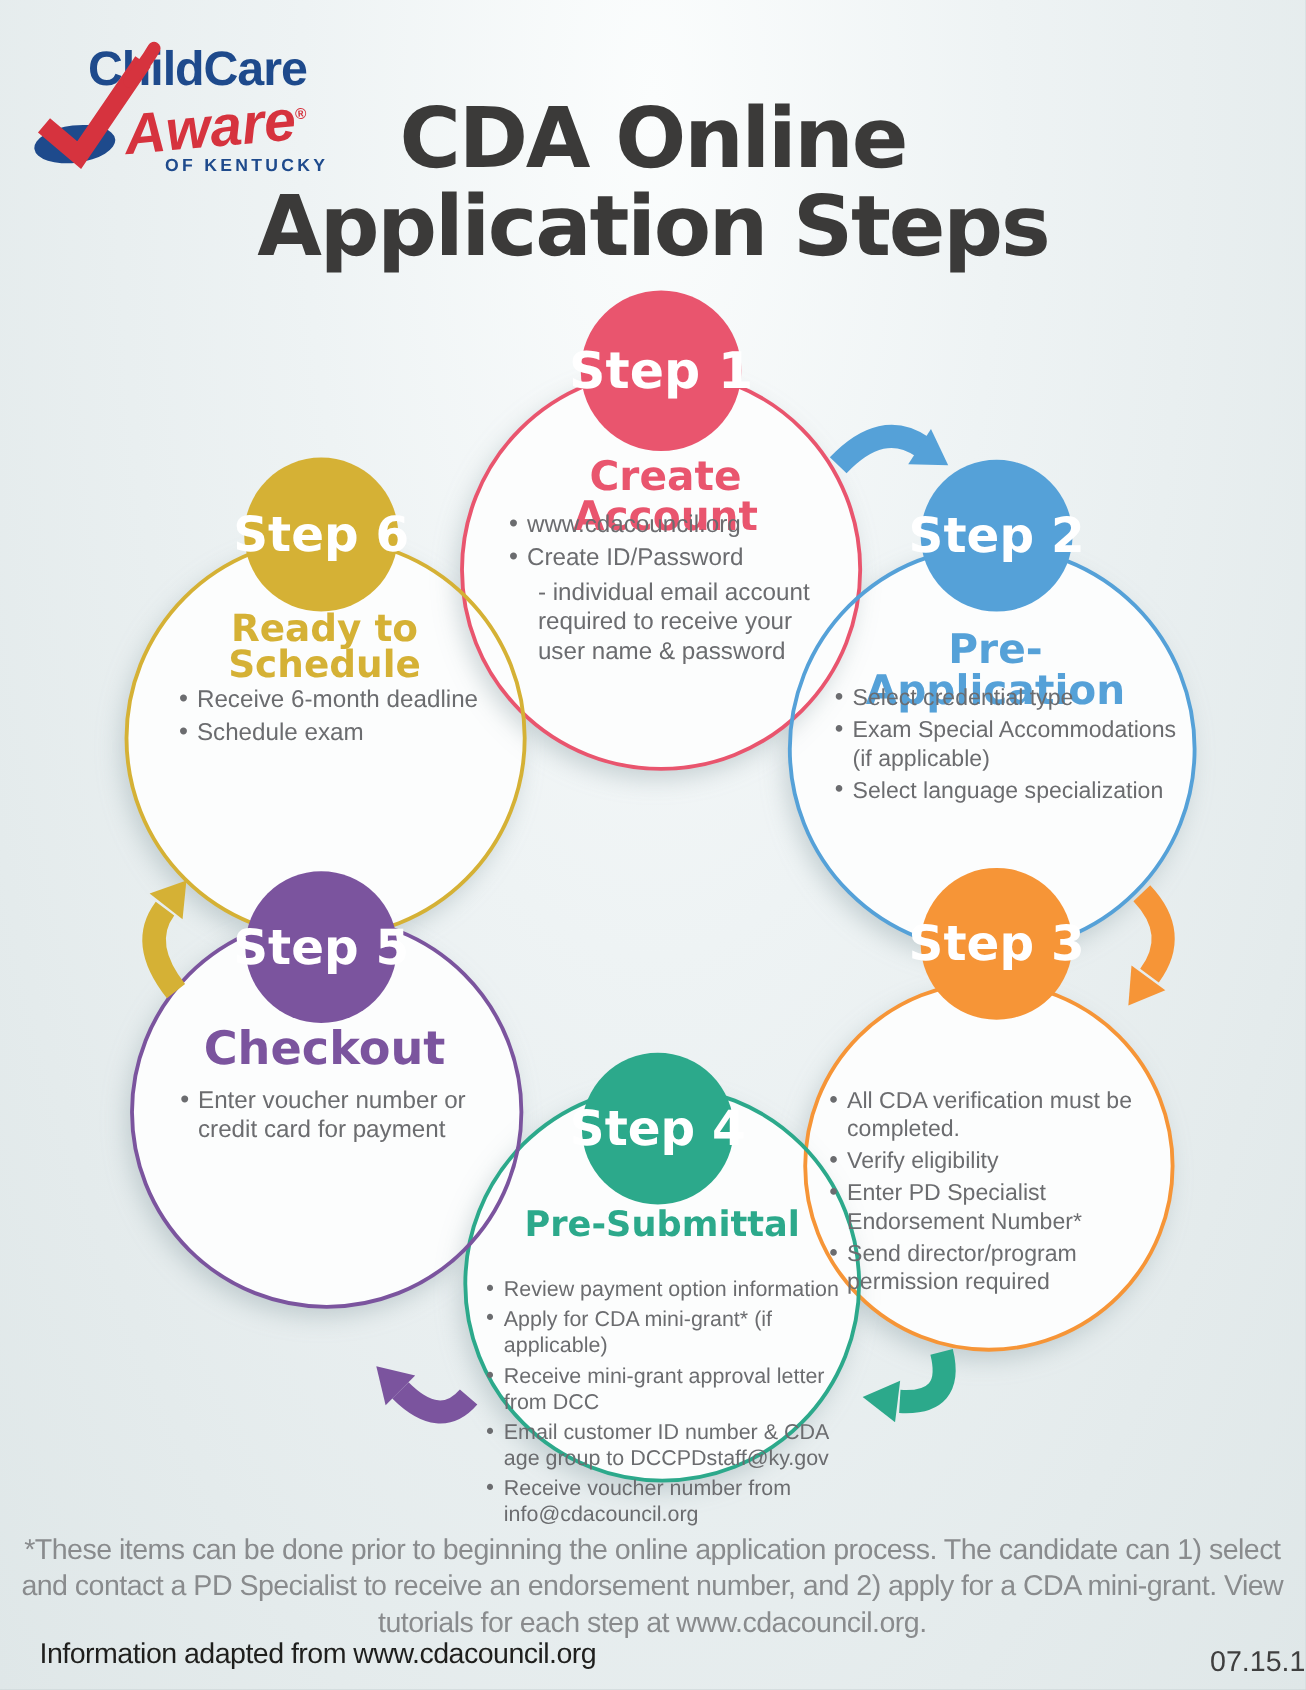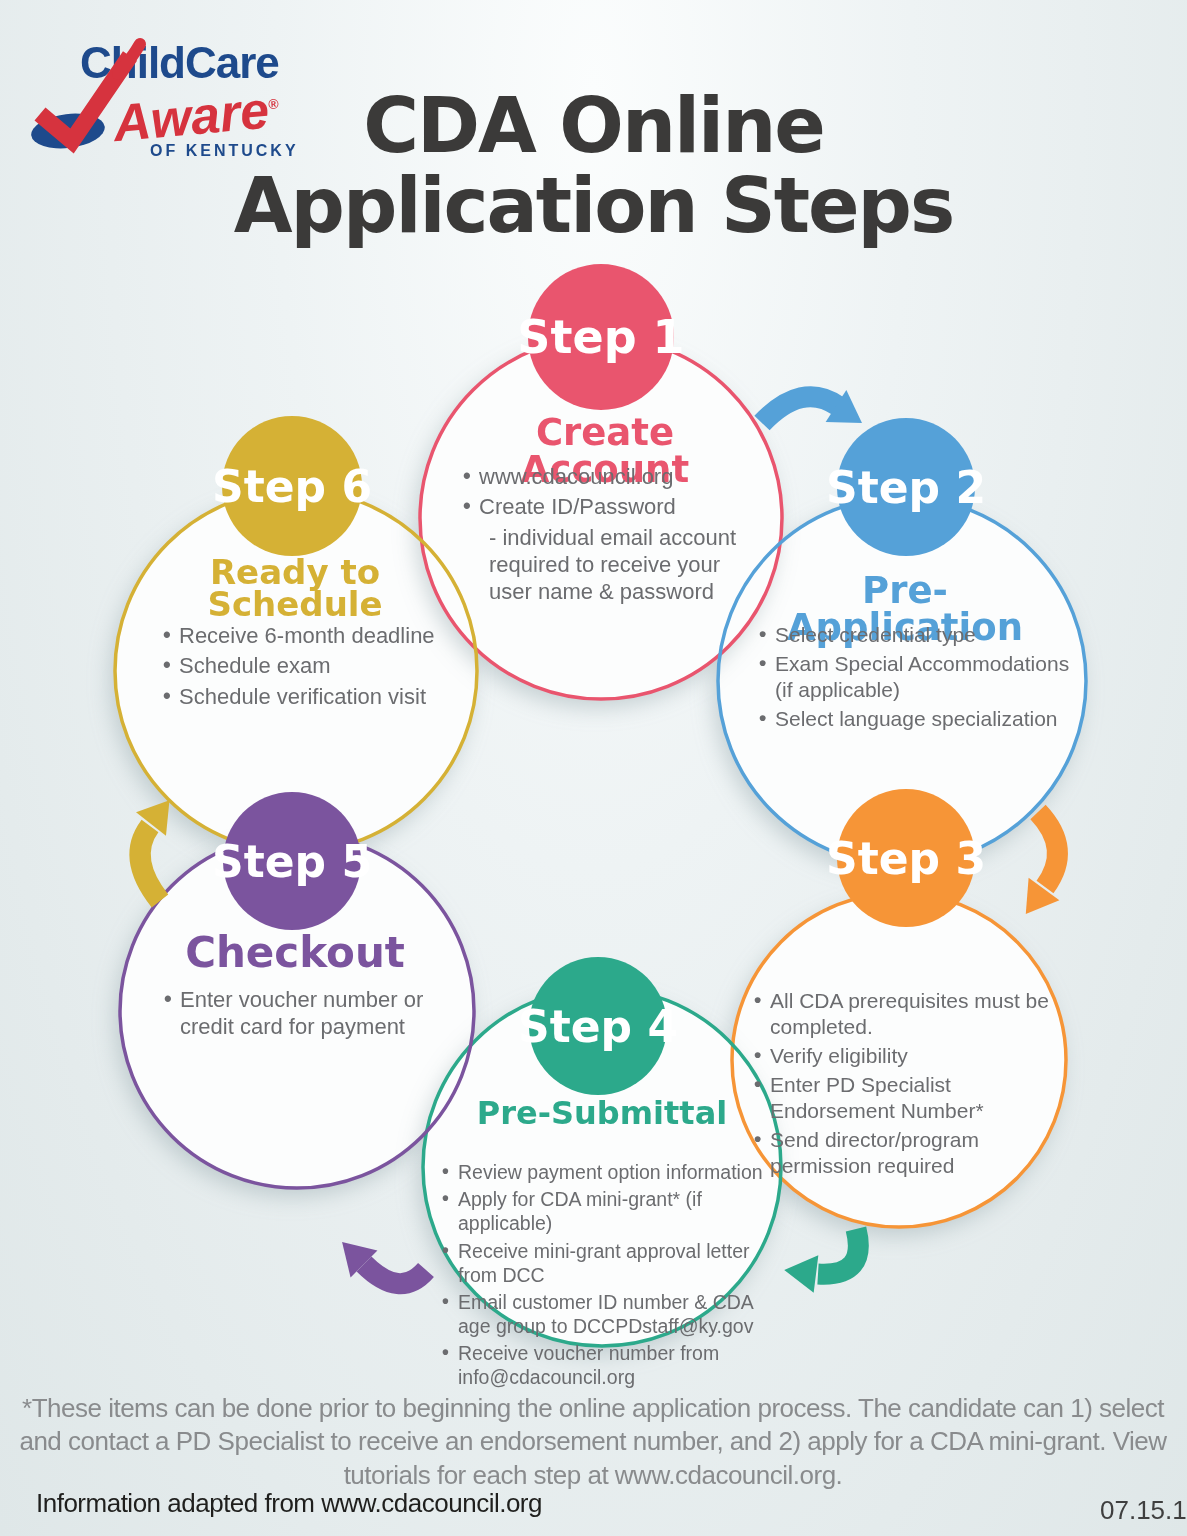--- a/index.html
+++ b/index.html
@@ -133,21 +133,21 @@
   </ul>
 
   <div class="abs heading c2" style="left:750px;top:572px;width:310px;font-size:37px;">Pre-Application</div>
   <ul class="abs bullets f21" style="left:758px;top:622px;width:312px;">
     <li>Select credential type</li>
     <li>Exam Special Accommodations (if applicable)</li>
     <li>Select language specialization</li>
   </ul>
 
   <ul class="abs bullets f21" style="left:753px;top:988px;width:312px;">
-    <li>All CDA prerequisites must be completed.</li>
+    <li>All CDA verification must be completed.</li>
     <li>Verify eligibility</li>
     <li>Enter PD Specialist Endorsement Number*</li>
     <li>Send director/program permission required</li>
   </ul>
 
   <div class="abs heading c4" style="left:452px;top:1098px;width:300px;font-size:32px;line-height:0.95;">
     <div>Pre-Submittal</div>
   </div>
   <ul class="abs bullets f20" style="left:441px;top:1160px;width:336px;">
     <li>Review payment option information</li>
@@ -162,20 +162,19 @@
     <li>Enter voucher number or credit card for payment</li>
   </ul>
 
   <div class="abs heading c6" style="left:145px;top:556px;width:300px;font-size:34px;line-height:0.95;">
     <div>Ready to</div>
     <div>Schedule</div>
   </div>
   <ul class="abs bullets f22" style="left:162px;top:622px;width:300px;">
     <li>Receive 6-month deadline</li>
     <li>Schedule exam</li>
-    <li>Schedule verification visit</li>
   </ul>
 
   <div class="abs footnote">*These items can be done prior to beginning the online application process. The candidate can 1) select and contact a PD Specialist to receive an endorsement number, and 2) apply for a CDA mini-grant. View tutorials for each step at www.cdacouncil.org.</div>
   <div class="abs footer-left">Information adapted from www.cdacouncil.org</div>
   <div class="abs footer-right">07.15.19</div>
 
 </div>
 
 </body></html>

